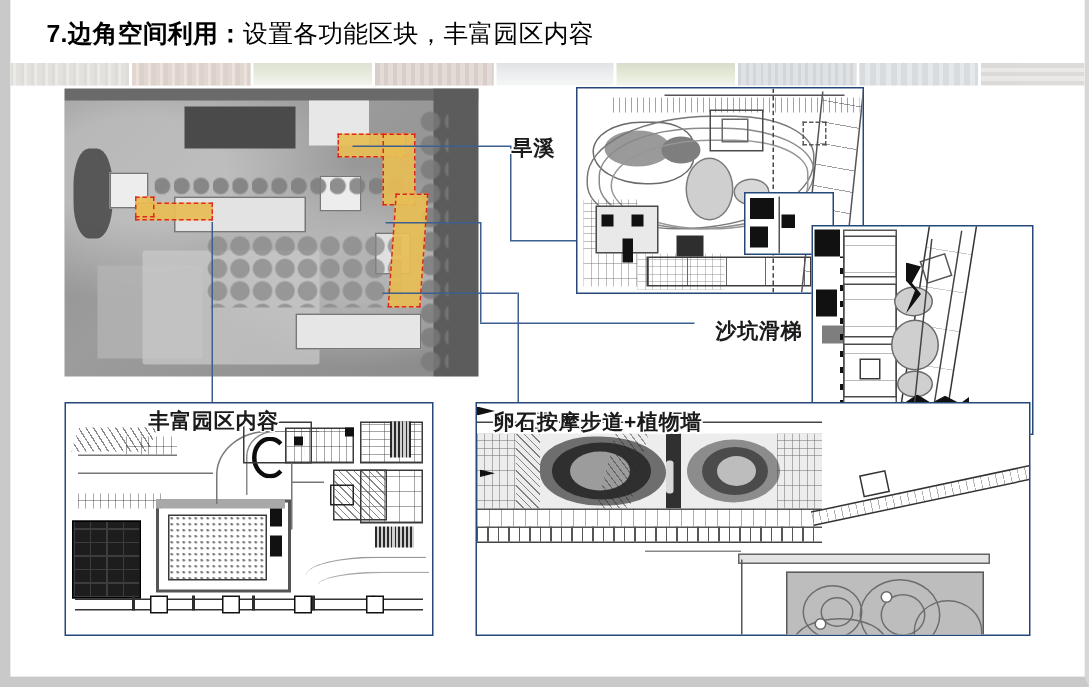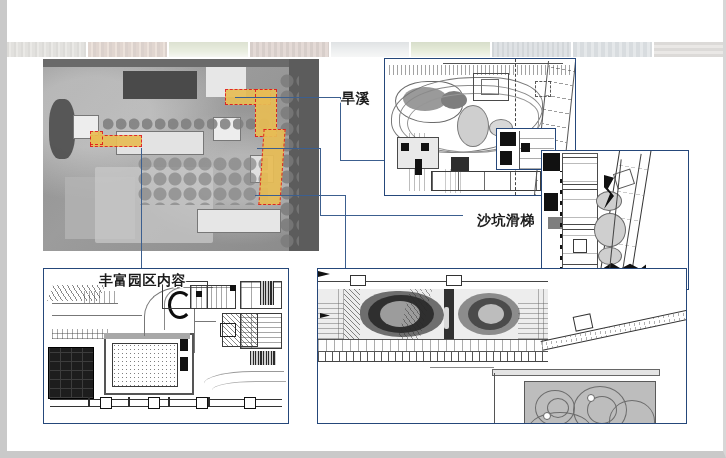--- a/index.html
+++ b/index.html
@@ -155,20 +155,23 @@
   #pInset{left:489px;top:128px;width:60px;height:42px;}
 
   .swirl{position:absolute;border-radius:50%;border:1px solid #6d6d6d;}
 </style>
 </head>
 <body>
 
 <div id="slide">
  <div id="canvas">
 
+  <div class="title">
+    <span class="bold">7.</span><span class="bold">边角空间利用：</span><span class="light">设置各功能区块，丰富园区内容</span>
+  </div>
 
   <div class="strip">
     <div class="th t1"></div>
     <div class="th t2"></div>
     <div class="th t3"></div>
     <div class="th t4"></div>
     <div class="th t5"></div>
     <div class="th t6"></div>
     <div class="th t7"></div>
     <div class="th t8"></div>
@@ -373,15 +376,16 @@
         <div style="position:absolute;left:62px;top:12px;width:6px;height:6px;background:#fff;border-radius:50%;border:1px solid #666;"></div>
 
       </div>
 
     </div>
   </div>
 
   <div class="lbl" style="left:334px;top:90px;">旱溪</div>
   <div class="lbl" style="left:470px;top:212px;">沙坑滑梯</div>
   <div class="lbl" style="left:92px;top:272px;">丰富园区内容</div>
+  <div class="lbl" style="left:322px;top:273px;">卵石按摩步道+植物墙</div>
 
  </div>
 </div>
 
 </body></html>

